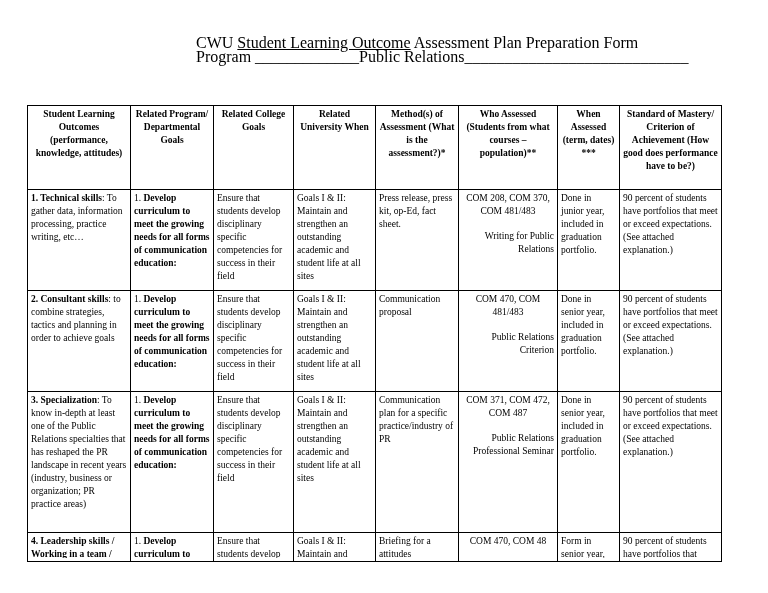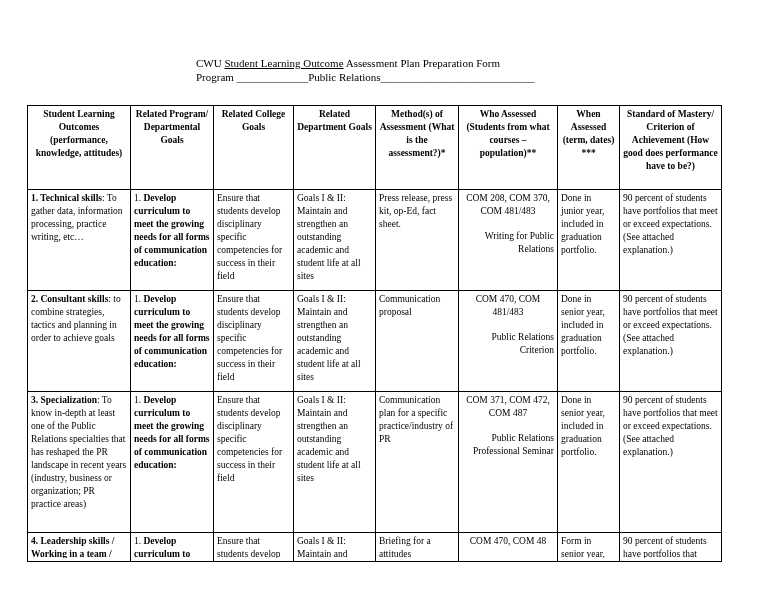--- a/index.html
+++ b/index.html
@@ -9,22 +9,22 @@
     background:#e8e8e8;
   }
   .page {
     position:relative;
     width:768px; height:593px;
     background:#ffffff;
     overflow:hidden;
   }
   
   .doc-header {
-    position:absolute; left:196px; top:56px;
-    font-size:11px; line-height:14px;
+    position:absolute; left:196px; top:36px;
+    font-size:16px; line-height:14px;
     white-space:nowrap;
   }
   .u { text-decoration:underline; }
   
   .tbl-wrap { position:absolute; left:27px; top:105px; }
   table.assessment {
     border-collapse:collapse;
     table-layout:fixed;
     width:694px;
     background:#fff;
@@ -72,21 +72,21 @@
         <col style="width:83px">
           <col style="width:99px">
           <col style="width:62px">
           <col style="width:102px">
       </colgroup>
       <thead>
         <tr>
           <th>Student Learning Outcomes (performance, knowledge, attitudes)</th>
           <th>Related Program/ Departmental Goals</th>
           <th>Related College Goals</th>
-          <th>Related Department Goals</th>
+          <th>Related University When</th>
           <th>Method(s) of Assessment (What is the assessment?)*</th>
           <th>Who Assessed (Students from what courses – population)**</th>
           <th>When Assessed (term, dates) ***</th>
           <th>Standard of Mastery/ Criterion of Achievement (How good does performance have to be?)</th>
         </tr>
       </thead>
       <tbody>
         <tr class="r1">
           <td class="c-outcome">
               <div class="cw"><span class="b">1. Technical skills</span><span>: To gather data, information processing, practice writing, etc…</span></div>

